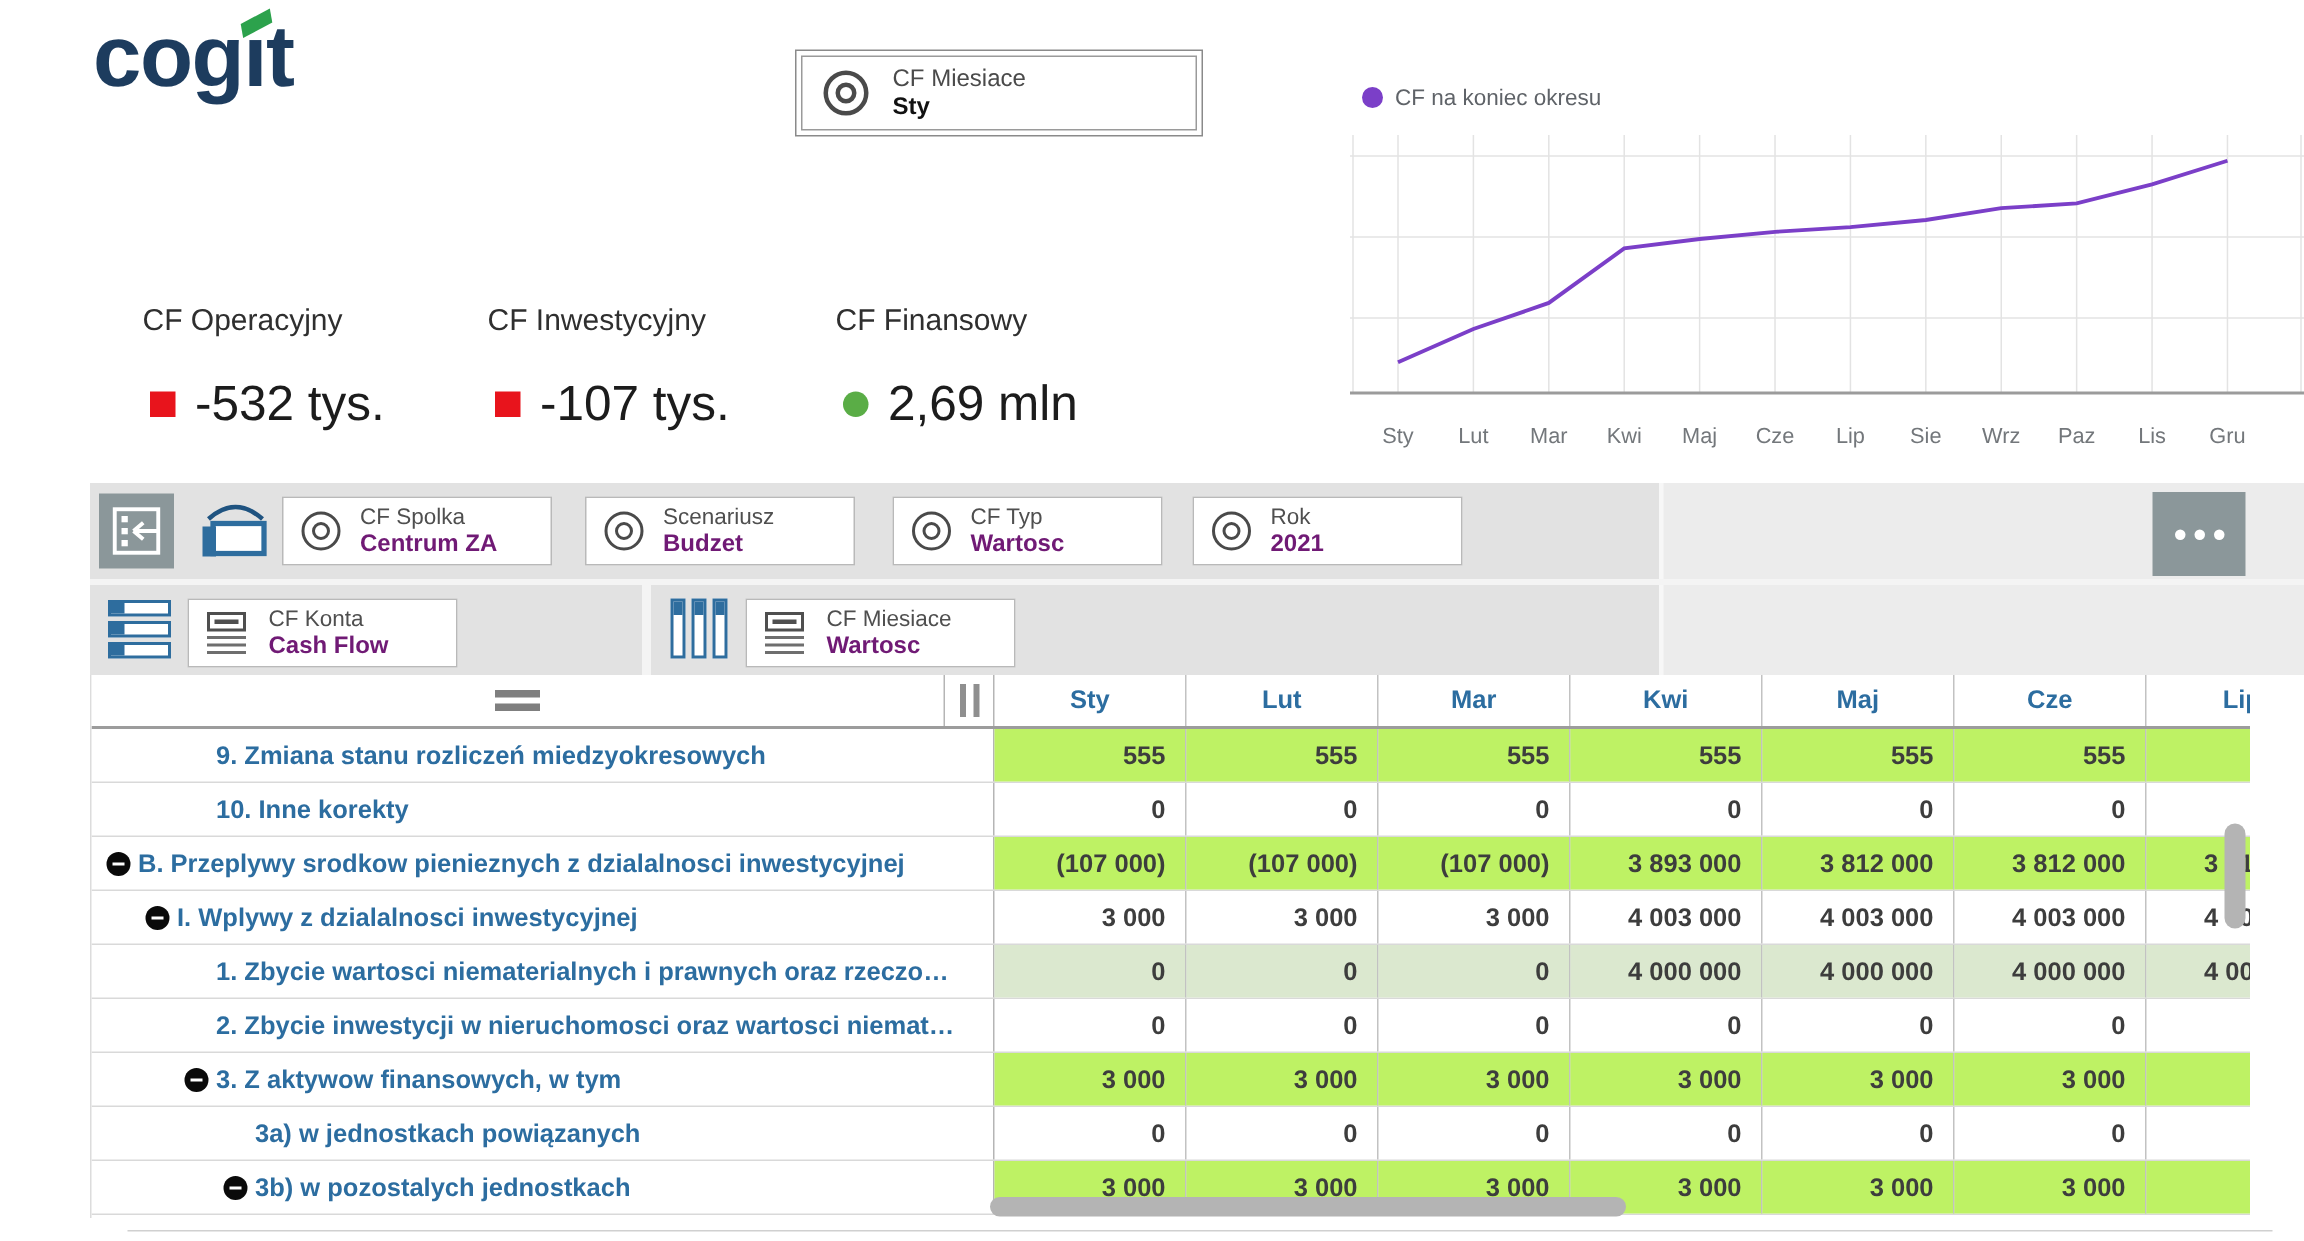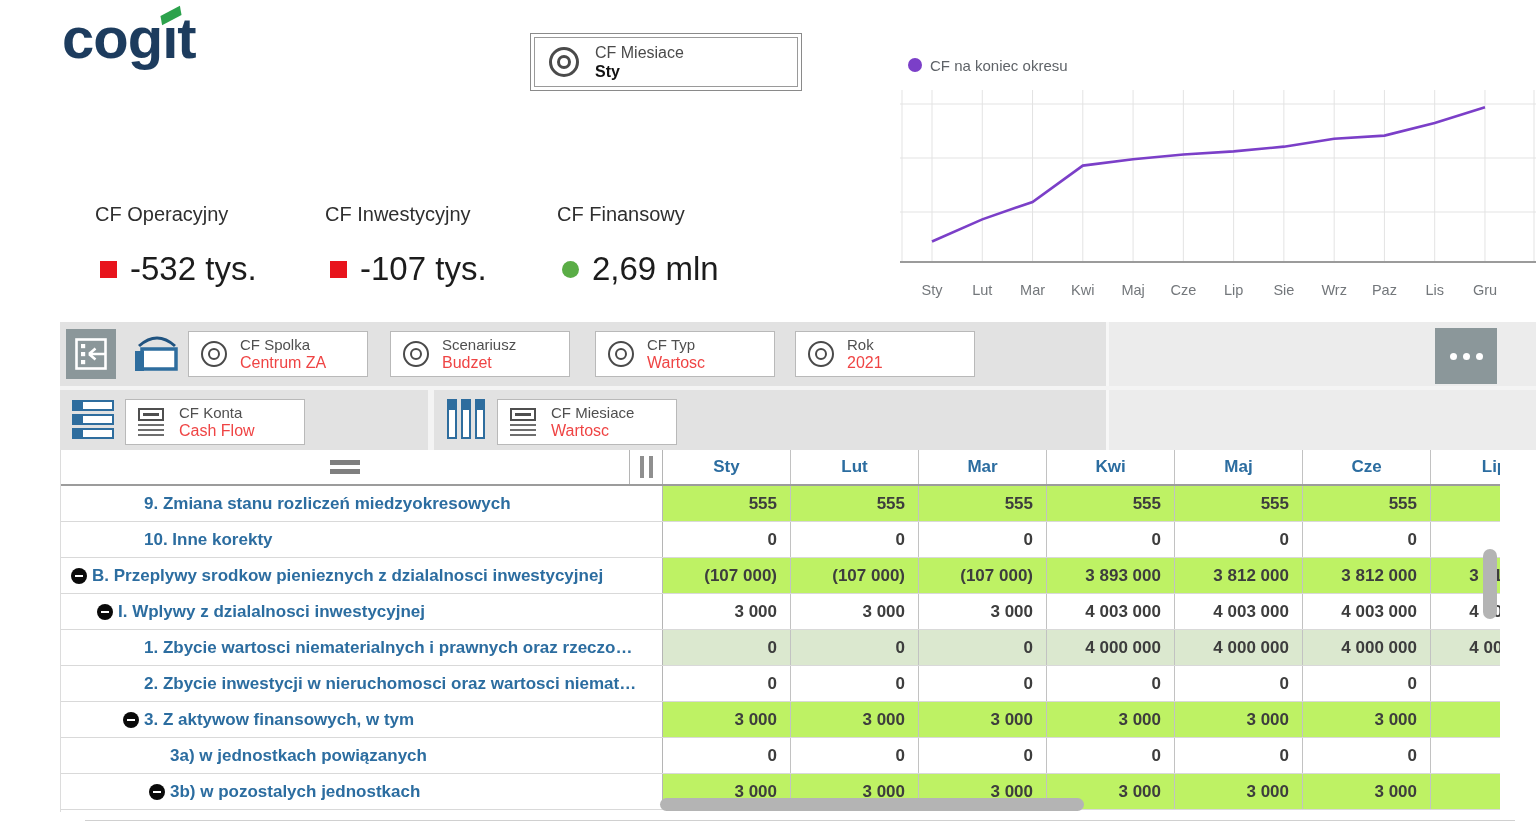--- a/index.html
+++ b/index.html
@@ -50,21 +50,21 @@
             justify-content:center; cursor:pointer; }
   .collapse-btn { left:6px; top:7px; width:50px; height:50px; }
   .more-btn { left:1375px; top:6px; width:62px; height:56px; gap:6px; }
   .more-btn .dot { width:7px; height:7px; background:#fff; border-radius:50%; }
   .drawer-icon { position:absolute; left:70px; top:11px; }
   .chip { position:absolute; top:9px; width:180px; height:46px; background:#fff;
           border:1px solid #b9b9b9; display:flex; align-items:center; padding-left:12px; gap:13px; }
   .chip .radio-ring { width:26px; height:26px; border-width:2.5px; }
   .chip .radio-ring .inner { width:12px; height:12px; border-width:2.5px; }
   .chip .lbl { font-size:15px; color:#4f4f4f; line-height:18px; }
-  .chip .val { font-size:16px; color:#ef4444; font-weight:400; line-height:18px; }
+  .chip .val { font-size:16px; color:#701a75; font-weight:700; line-height:18px; }
 
   
   .rows-icon { position:absolute; left:12px; top:10px; width:42px; }
   .rows-icon .bar { position:relative; width:42px; height:11px; border:2px solid #2e6d9e;
                     background:#fff; margin-bottom:3px; }
   .rows-icon .bar::before { content:""; position:absolute; left:0; top:0; width:9px; height:7px; background:#2e6d9e; }
   .cols-icon { position:absolute; left:387px; top:9px; display:flex; gap:4px; }
   .cols-icon .bar { position:relative; width:10px; height:40px; border:2px solid #2e6d9e; background:#fff; }
   .cols-icon .bar::before { content:""; position:absolute; left:0; top:0; width:6px; height:9px; background:#2e6d9e; }
   .row2-divider { position:absolute; left:368px; top:0; width:6px; height:100%; background:#f4f4f4; }

